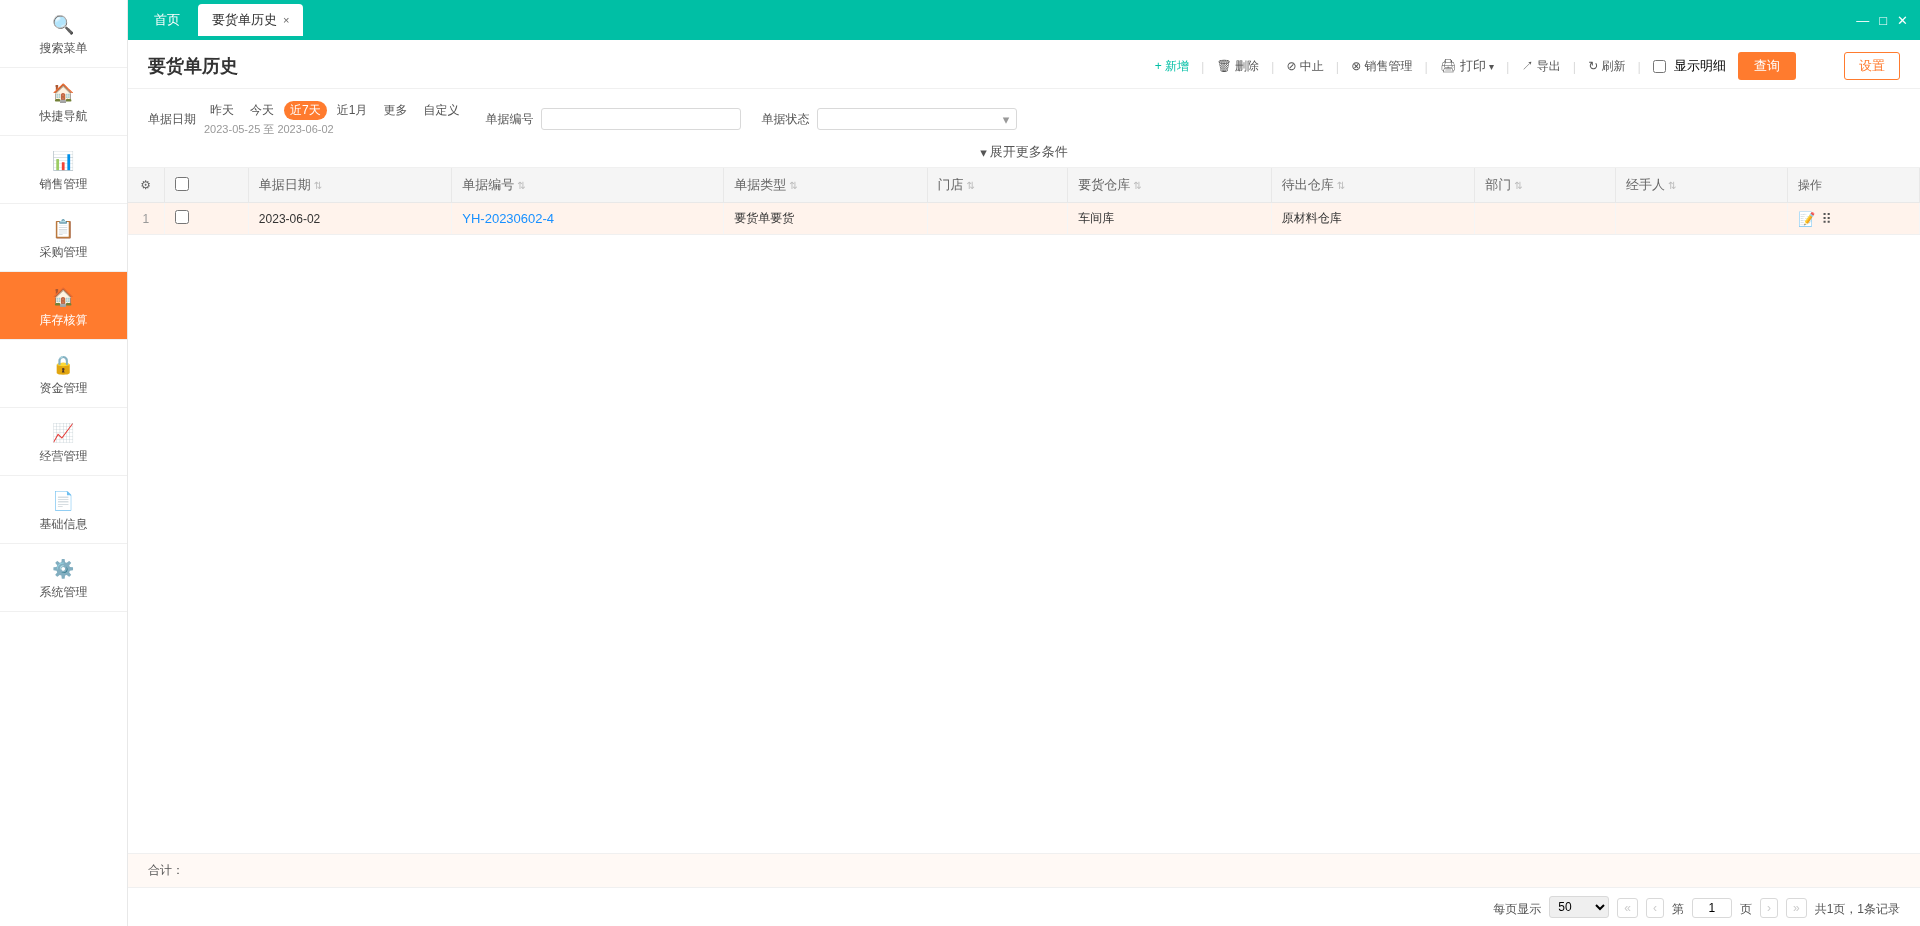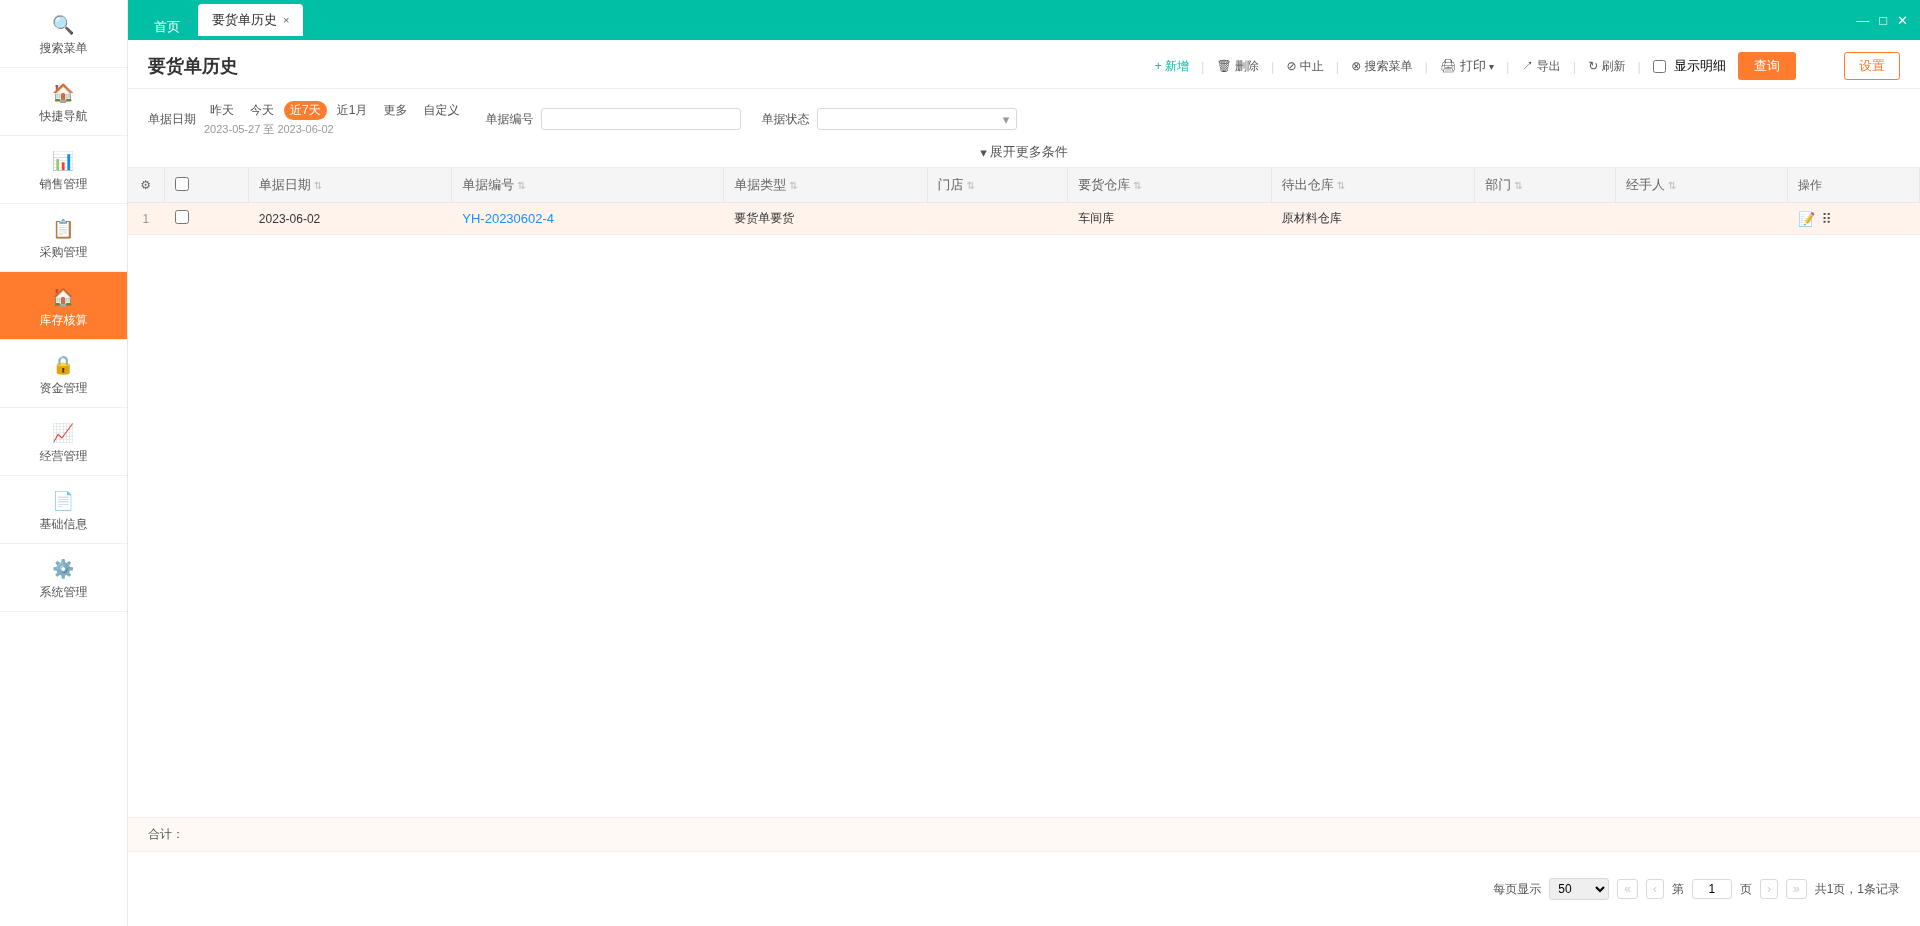--- a/index.html
+++ b/index.html
@@ -51,21 +51,21 @@
       height: 32px;
       padding: 0 14px;
       display: flex;
       align-items: center;
       border-radius: 4px 4px 0 0;
       cursor: pointer;
       font-size: 13px;
       color: #fff;
       gap: 6px;
     }
-    .tab-item.home { background: transparent; align-items: flex-end; }
+    .tab-item.home { background: transparent; }
     .tab-item.active-tab { background: #fff; color: #333; }
     .tab-close { font-size: 11px; cursor: pointer; color: #666; }
 
     
     .topbar-right {
       margin-left: auto;
       display: flex;
       align-items: center;
       gap: 10px;
       color: #fff;
@@ -262,23 +262,23 @@
       border-top: 1px solid #f0f0f0;
       display: flex;
       align-items: center;
       gap: 10px;
     }
     .footer-sum-label { color: #555; font-size: 12px; }
 
     
     .pagination-bar {
       display: flex;
-      align-items: center;
+      align-items: flex-end;
       justify-content: flex-end;
-      padding: 26px 20px;
+      padding: 8px 20px;
       border-top: 1px solid #f0f0f0;
       gap: 8px;
       background: #fff;
     }
     .pagination-label { color: #555; font-size: 12px; }
     .page-size-select {
       border: 1px solid #d9d9d9;
       border-radius: 3px;
       padding: 2px 4px;
       font-size: 12px;
@@ -370,21 +370,21 @@
 
     <div class="page-header">
       <span class="page-title">要货单历史</span>
       <div class="header-actions">
         <span class="action-btn btn-new">+ 新增</span>
         <span class="divider-v">|</span>
         <span class="action-btn btn-delete">🗑 删除</span>
         <span class="divider-v">|</span>
         <span class="action-btn">⊘ 中止</span>
         <span class="divider-v">|</span>
-        <span class="action-btn">⊗ 搜索菜单</span>
+        <span class="action-btn">⊗ 销售管理</span>
         <span class="divider-v">|</span>
         <span class="action-btn">
           <span>🖨 打印</span>
           <span style="font-size:10px;">▾</span>
         </span>
         <span class="divider-v">|</span>
         <span class="action-btn">↗ 导出</span>
         <span class="divider-v">|</span>
         <span class="action-btn">↻ 刷新</span>
         <span class="divider-v">|</span>
@@ -404,21 +404,21 @@
           <span class="filter-label">单据日期</span>
           <div>
             <div class="date-shortcuts">
               <span class="date-btn">昨天</span>
               <span class="date-btn">今天</span>
               <span class="date-btn active">近7天</span>
               <span class="date-btn">近1月</span>
               <span class="date-btn">更多</span>
               <span class="date-btn">自定义</span>
             </div>
-            <div class="date-range-text">2023-05-27 至 2023-06-02</div>
+            <div class="date-range-text">2023-05-25 至 2023-06-02</div>
           </div>
         </div>
 
         <div class="filter-group">
           <span class="filter-label">单据编号</span>
           <input class="filter-input" type="text" style="">
         </div>
 
         <div class="filter-group">
           <span class="filter-label">单据状态</span>

